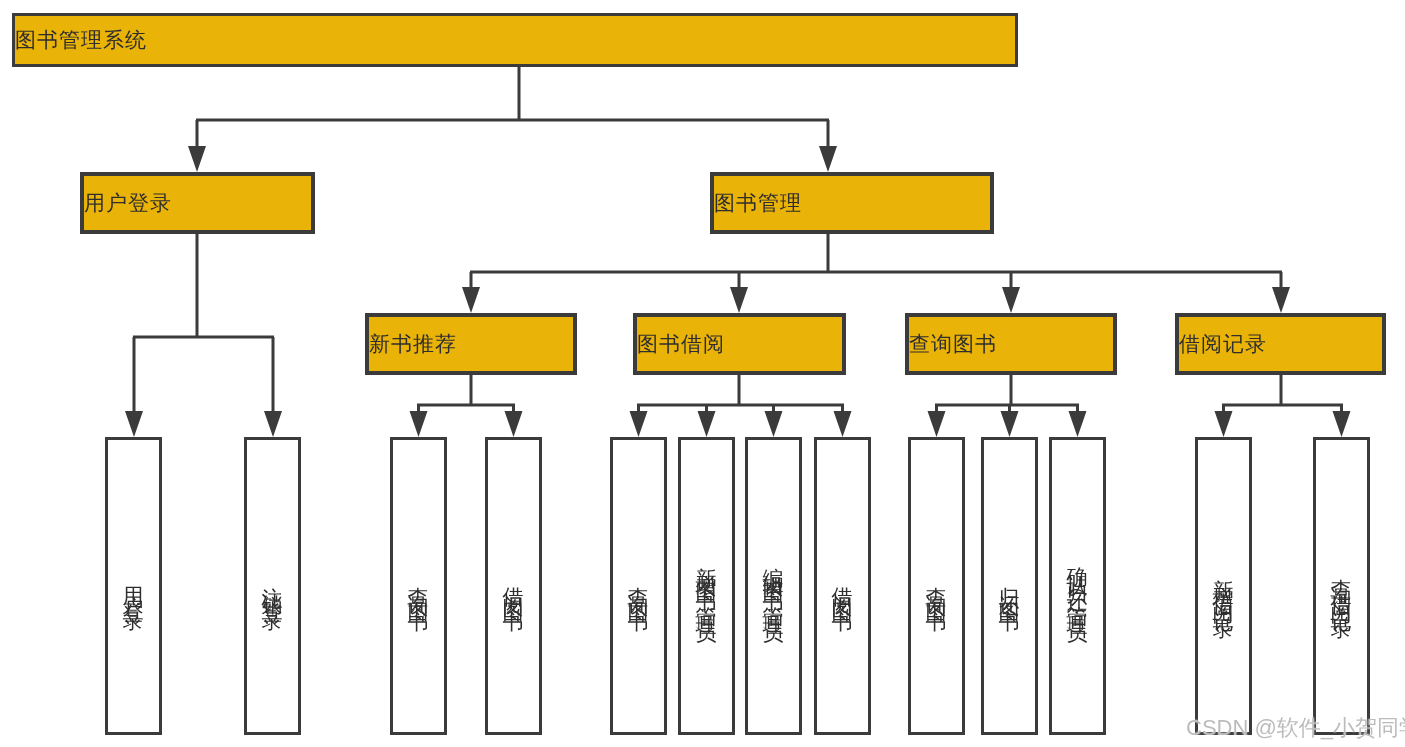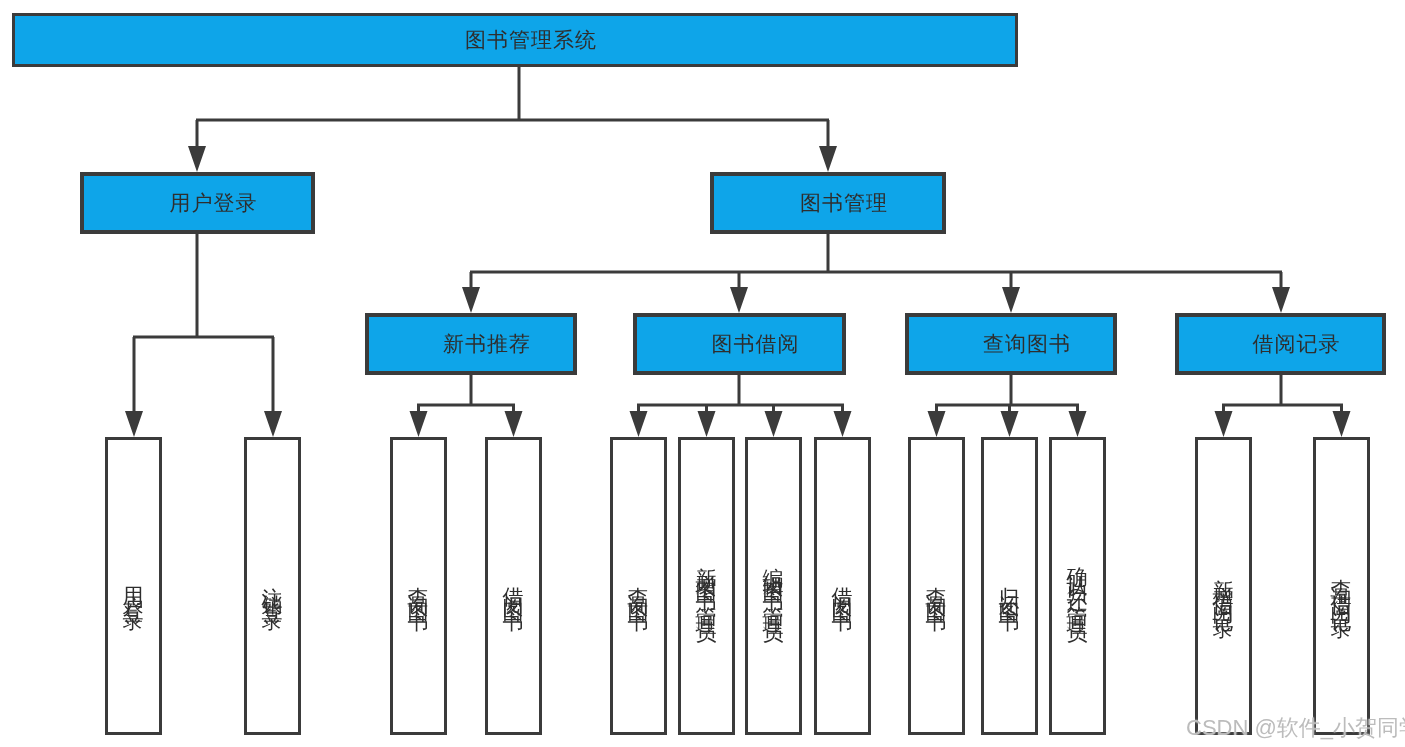--- a/index.html
+++ b/index.html
@@ -9,23 +9,23 @@
     background:#ffffff;
     font-family:"Liberation Sans","DejaVu Sans",sans-serif;
     color:#2e2e2e;
     overflow:hidden;
   }
   .connectors{position:absolute;left:0;top:0;width:1405px;height:747px;}
   .hbox{
     position:absolute;
     box-sizing:border-box;
     border:4px solid #3b3b3b;
-    background:#0ea5e9;
-    display:flex;align-items:center;justify-content:center;
-    font-size:21px;letter-spacing:1px;padding-left:32px;
+    background:#eab308;
+    display:flex;align-items:center;
+    font-size:21px;letter-spacing:1px;
   }
   .hbox.thin{border-width:3px;}
   .vbox{
     position:absolute;
     top:437px;height:298px;width:57px;
     box-sizing:border-box;
     border:3px solid #3b3b3b;
     background:#ffffff;
     display:flex;align-items:center;justify-content:center;
   }
@@ -103,21 +103,21 @@
     </g>
   </svg>
 
   <div class="hbox thin" style="left:12px;top:13px;width:1006px;height:54px">
     <span>图书管理系统</span>
   </div>
 
   <div class="hbox" style="left:80px;top:172px;width:235px;height:62px">
     <span>用户登录</span>
   </div>
-  <div class="hbox" style="left:710px;top:172px;width:236px;height:62px">
+  <div class="hbox" style="left:710px;top:172px;width:284px;height:62px">
     <span>图书管理</span>
   </div>
 
   <div class="hbox" style="left:365px;top:313px;width:212px;height:62px">
     <span>新书推荐</span>
   </div>
   <div class="hbox" style="left:633px;top:313px;width:213px;height:62px">
     <span>图书借阅</span>
   </div>
   <div class="hbox" style="left:905px;top:313px;width:212px;height:62px">

